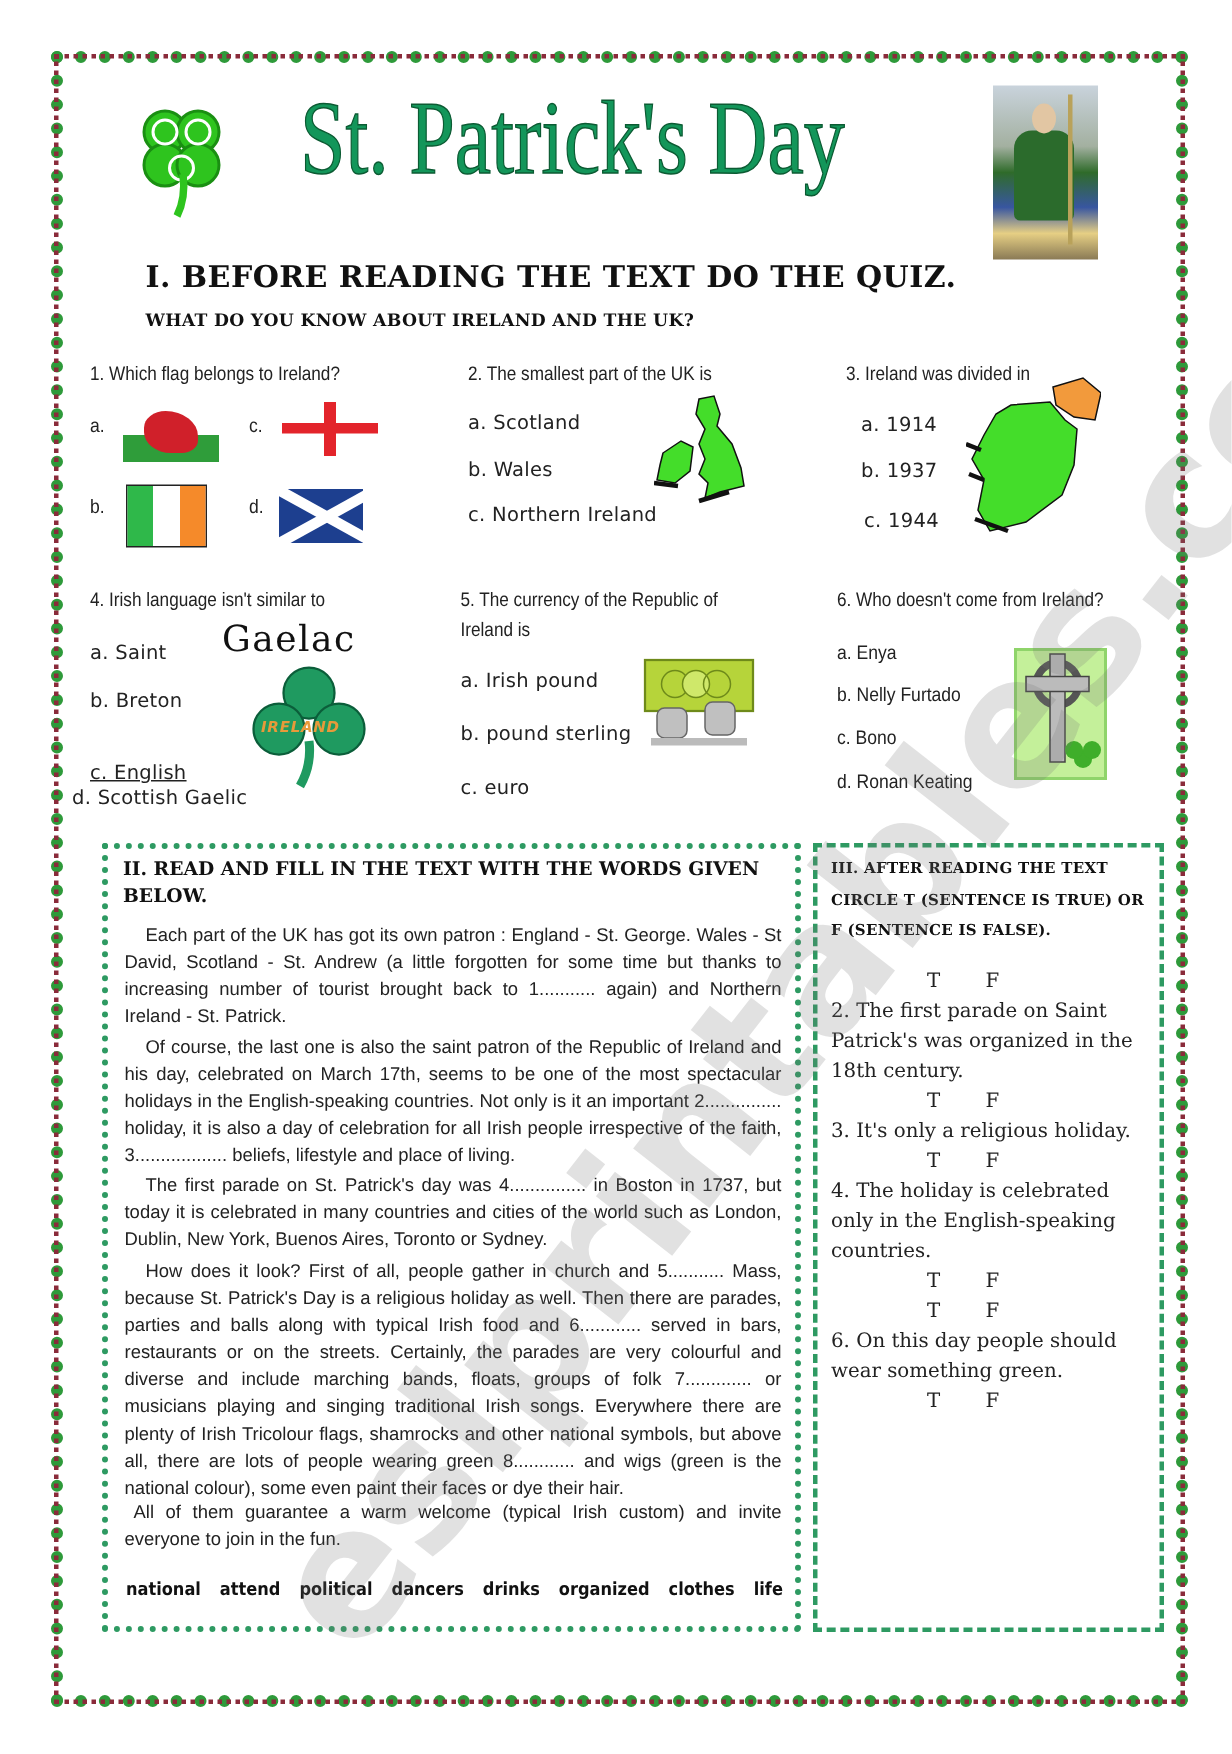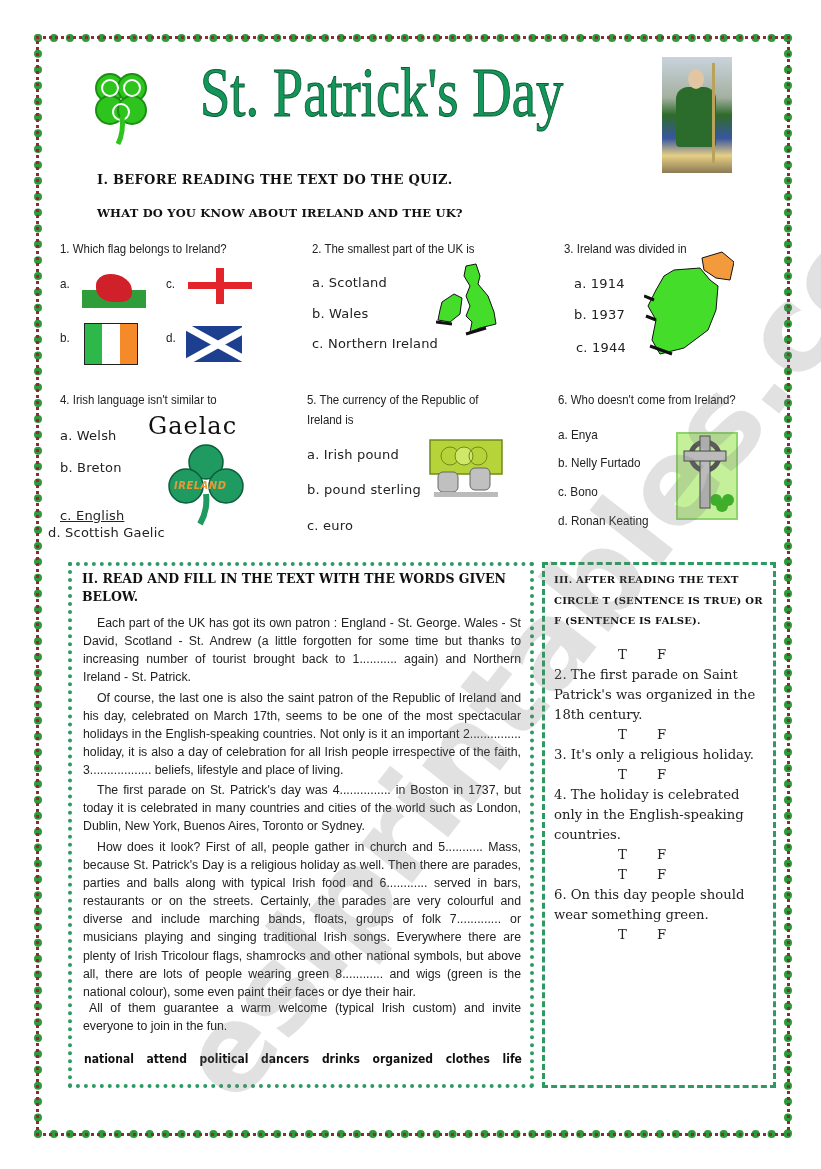--- a/index.html
+++ b/index.html
@@ -14,21 +14,21 @@
   
   .title { left:200px; top:58px; font-family:"Liberation Serif", serif; font-size:70px; color:#13965a;
     transform:scaleX(0.78); transform-origin:left top; letter-spacing:0px; white-space:nowrap;
     -webkit-text-stroke:1px #0c5b33; line-height:1; }
   .shamrock-logo { left:88px; top:66px; width:66px; height:80px; }
   .saint-pic { left:662px; top:57px; width:70px; height:116px; background:linear-gradient(180deg,#c9d3dc 0%,#a3b0a0 35%,#2f6b2a 50%,#3856a0 70%,#e6cf84 85%,#8a7a55 100%); }
   .saint-pic .robe { position:absolute; left:14px; top:30px; width:40px; height:60px; background:#2b6b2c; border-radius:12px 12px 4px 4px; }
   .saint-pic .head { position:absolute; left:26px; top:12px; width:16px; height:20px; background:#e2c6a3; border-radius:50%; }
   .saint-pic .staff { position:absolute; left:50px; top:6px; width:3px; height:100px; background:#b9a25a; }
 
-  .h1 { left:97px; top:172px; font-family:"DejaVu Serif", serif; font-weight:bold; font-size:13px; letter-spacing:0.3px; white-space:nowrap; }
+  .h1 { left:97px; top:172px; font-family:"DejaVu Serif", serif; font-weight:bold; font-size:20px; letter-spacing:0.3px; white-space:nowrap; }
   .h2 { left:97px; top:206px; font-family:"DejaVu Serif", serif; font-weight:bold; font-size:11.5px; letter-spacing:0.2px; white-space:nowrap; }
 
   
   .q { font-size:13px; white-space:nowrap; color:#222; font-family:"Liberation Sans", sans-serif; transform:scaleX(0.88); transform-origin:left top; }
   .opt { font-size:13px; white-space:nowrap; color:#222; font-family:"DejaVu Sans", sans-serif; letter-spacing:0.2px; }
   .optn { font-size:13px; white-space:nowrap; color:#222; font-family:"Liberation Sans", sans-serif; transform:scaleX(0.9); transform-origin:left top; }
 
   .flag { position:absolute; width:64px; height:36px; }
   .flag-wales { background:linear-gradient(180deg,#fff 0%,#fff 50%,#2f9d3a 50%,#2f9d3a 100%); }
   .flag-wales .dragon { position:absolute; left:14px; top:2px; width:36px; height:28px; background:#d0202a; border-radius:40% 60% 30% 50%; }
@@ -130,21 +130,21 @@
 <div class="abs opt" style="left:574px;top:276px;">a. 1914</div>
 <div class="abs opt" style="left:574px;top:307px;">b. 1937</div>
 <div class="abs opt" style="left:576px;top:340px;">c. 1944</div>
 <svg class="map" style="left:644px;top:250px;" width="90" height="110" viewBox="0 0 90 110">
   <path d="M58 8 L78 2 L90 12 L86 30 L72 28 L60 20 Z" fill="#f29a3c" stroke="#111" stroke-width="1"></path>
   <path d="M30 20 L56 18 L66 30 L74 36 L72 60 L64 80 L40 98 L16 104 L8 90 L12 70 L4 56 L12 40 L20 26 Z" fill="#44dd2a" stroke="#111" stroke-width="1"></path>
   <path d="M0 46 L10 50 M2 66 L12 70 M6 96 L28 104" stroke="#111" stroke-width="3"></path>
 </svg>
 
 <div class="abs q" style="left:60px;top:392px;">4. Irish  language  isn't  similar to</div>
-<div class="abs opt" style="left:60px;top:428px;">a. Welsh</div>
+<div class="abs opt" style="left:60px;top:428px;">a. Saint</div>
 <div class="abs opt" style="left:60px;top:460px;">b. Breton</div>
 <div class="abs opt" style="left:60px;top:508px;text-decoration:underline;">c. English</div>
 <div class="abs opt" style="left:48px;top:525px;">d. Scottish Gaelic</div>
 <div class="abs gaelic">Gaelac</div>
 <div class="abs crest">
   <svg width="76" height="82" viewBox="0 0 76 82" style="position:absolute;left:0;top:0;">
     <g fill="#1f9a60" stroke="#0b5e3a" stroke-width="1.5">
       <circle cx="38" cy="18" r="17"></circle>
         <circle cx="18" cy="42" r="17"></circle>
         <circle cx="58" cy="42" r="17"></circle>

